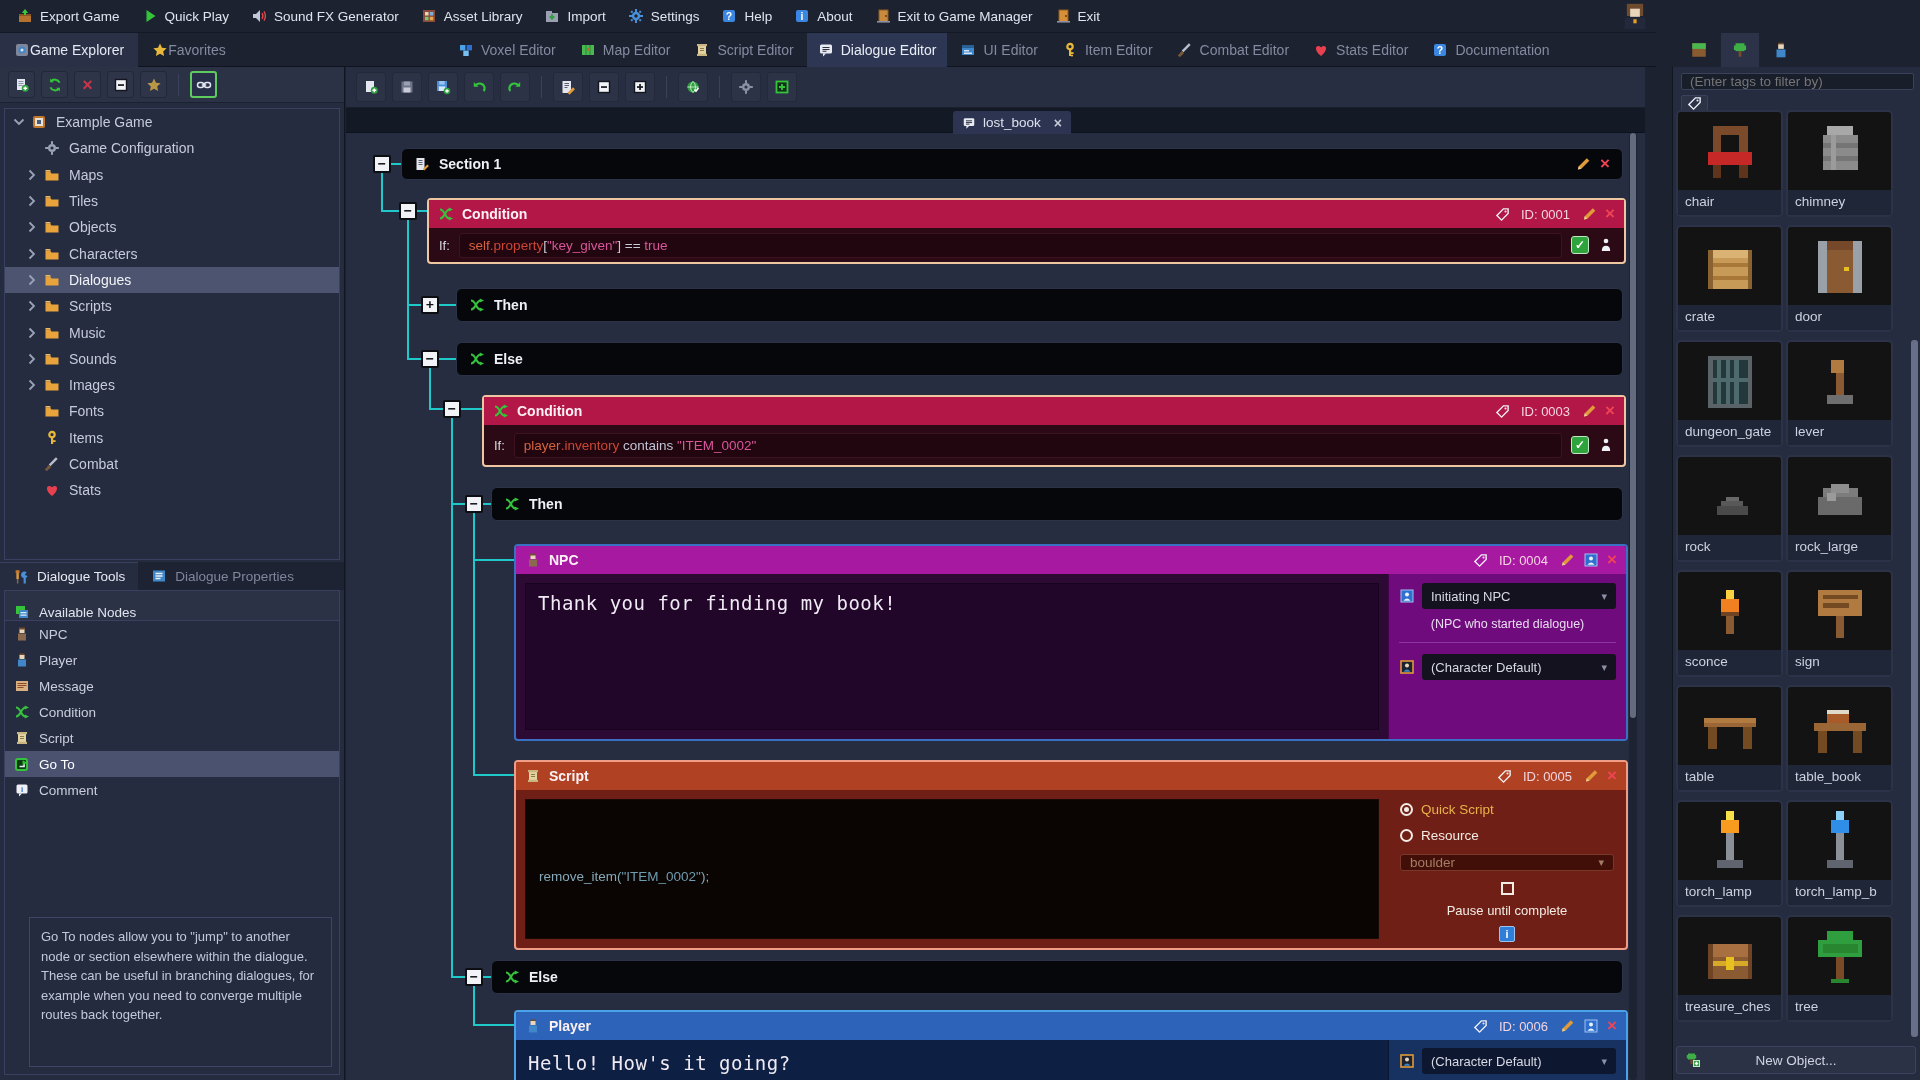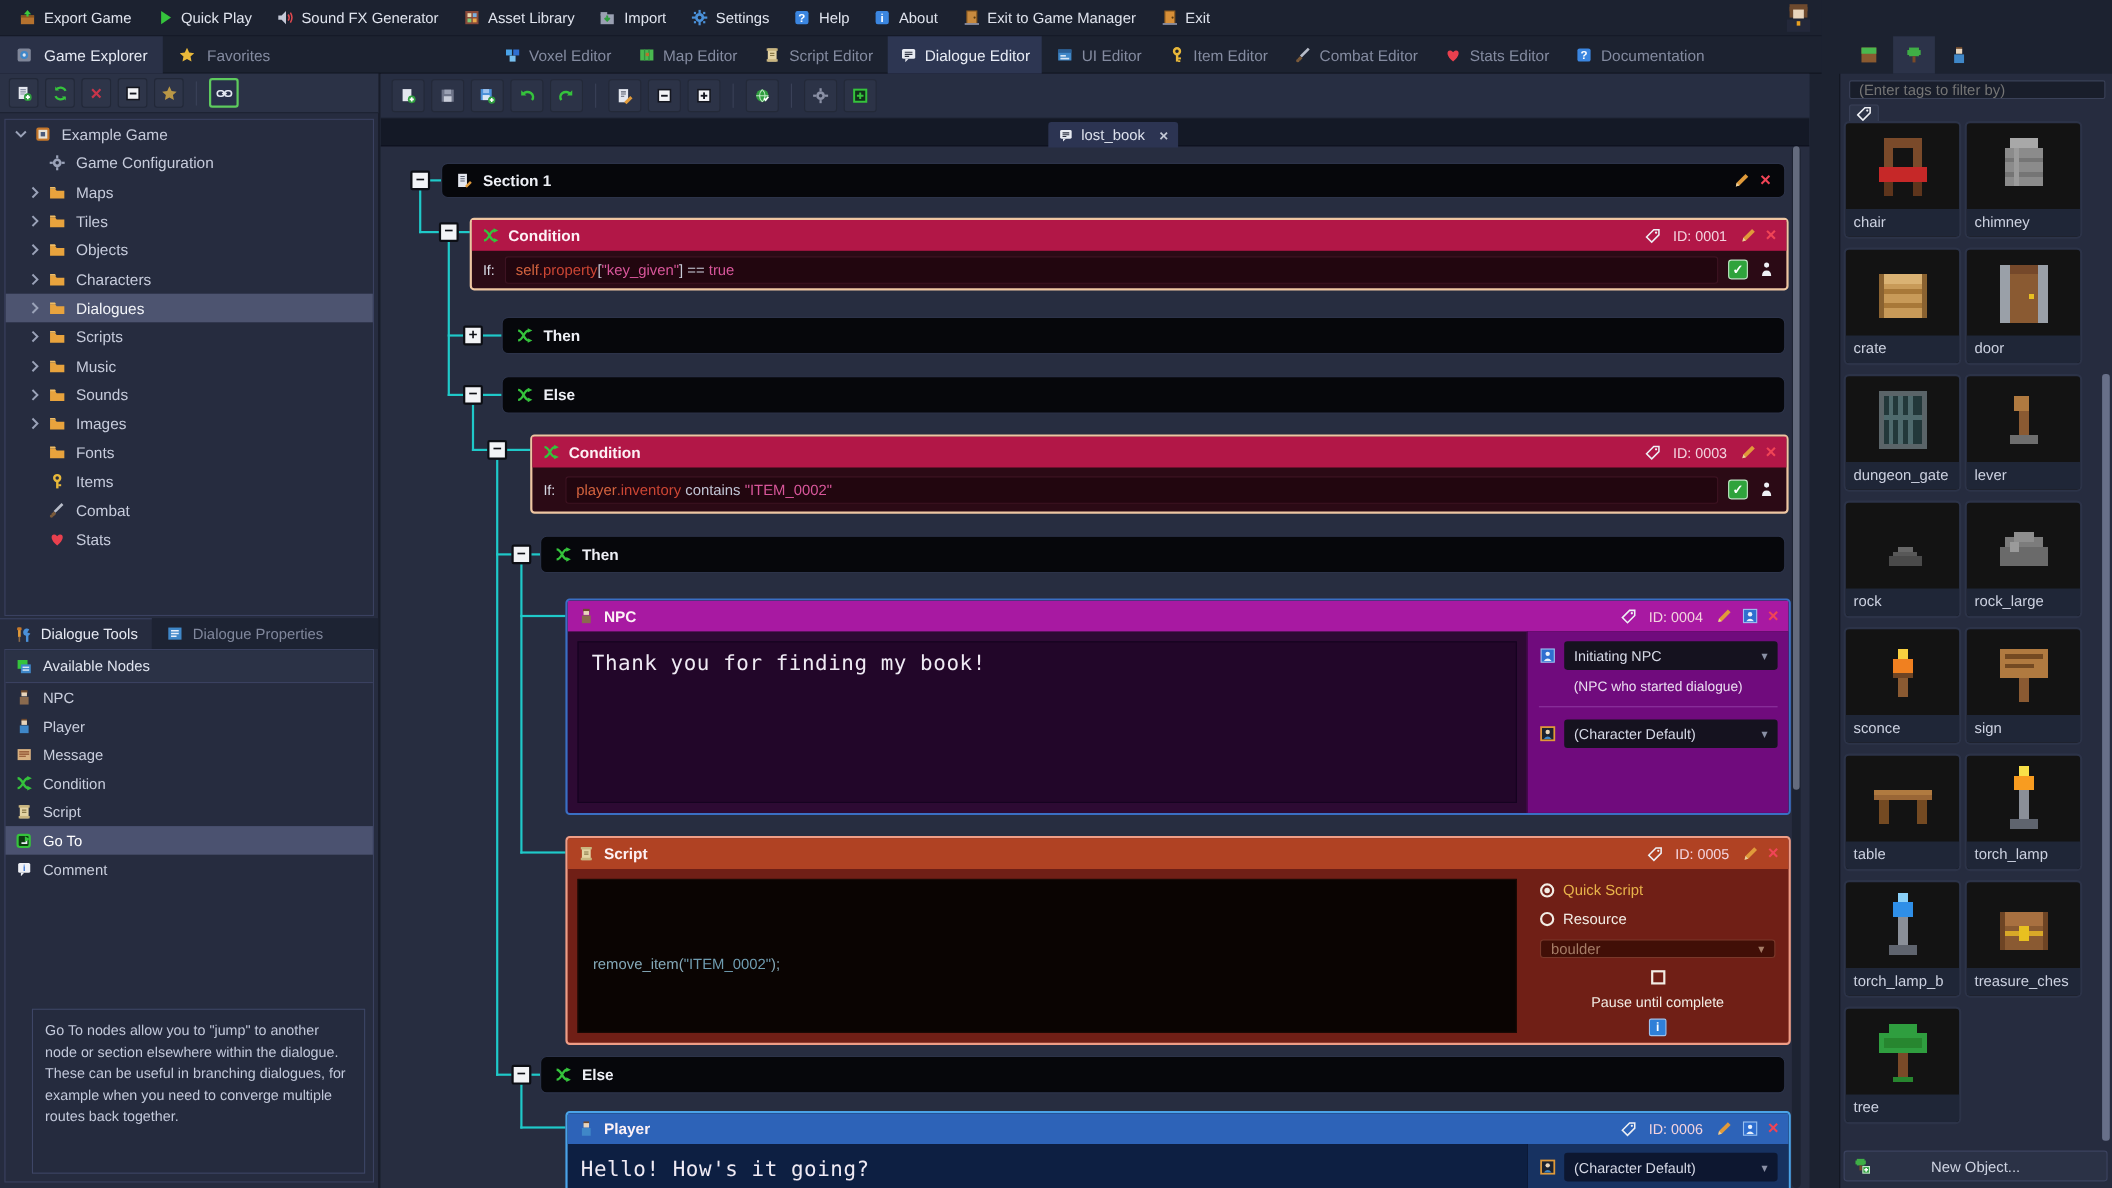--- a/index.html
+++ b/index.html
@@ -14,21 +14,21 @@
   #menubar { position:absolute; top:0; left:0; right:0; height:33px; background:#1c2230;
              border-bottom:1px solid #141927; display:flex; align-items:center; padding:0 6px; }
   .mitem { display:flex; align-items:center; gap:7px; padding:0 11px; height:100%;
            font-size:13.5px; color:#e0e4ee; white-space:nowrap; }
   #avatar { position:absolute; right:8px; top:3px; }
 
   
   #tabrow { position:absolute; top:33px; left:0; right:0; height:34px; background:#1c2230;
             border-bottom:1px solid #10141f; }
   #left-tabs { position:absolute; left:0; top:0; height:34px; display:flex; }
-  .gtab { display:flex; align-items:center; gap:10px; padding:4px 14px; height:100%;
+  .gtab { display:flex; align-items:center; gap:0; padding:4px 14px; height:100%;
           font-size:14px; color:#848ba0;justify-content:center; }
   .gtab.active { background:#2a3147; color:#e4e8f2; }
   #editor-tabs { position:absolute; left:447px; top:0; height:34px; display:flex; gap:2px; }
   .etab { display:flex; align-items:center; gap:7px; padding:0 11px; font-size:14px; color:#848ba0; white-space:nowrap; }
   .etab.active { background:#2d3652; color:#e8ecf5; }
   #panel-tabs { position:absolute; left:1680px; top:0; height:34px; display:flex; gap:3px; }
   .ptab { width:38px; height:100%; display:flex; align-items:center; justify-content:center; }
   .ptab.active { background:#2c3349; }
 
   
@@ -49,21 +49,21 @@
   .tcaret.child { margin-left:19px; }
   .ticon { width:18px; height:18px; margin-left:3px; flex:none; display:flex; align-items:center; justify-content:center; }
   .tlabel { margin-left:8px; white-space:nowrap; }
 
   #tools-tabs { position:absolute; top:495px; left:0; right:0; height:28px; background:#1d2333; display:flex; }
   .ttab { display:flex; align-items:center; gap:8px; padding:0 13px; font-size:13.5px; color:#80879c; }
   .ttab.active { background:#262c3f; color:#e6e9f2; border-top:1px solid #3a4160; }
 
   #tools-box { position:absolute; left:4px; right:4px; top:523px; bottom:5px; border:1px solid #3a4160; }
   #nodes-header { height:30px; background:#2b3246; border-bottom:1px solid #3a4160; display:flex;
-                  align-items:center; gap:9px; padding:0 9px; font-size:13.5px; color:#dfe3ee; }
+                  align-items:flex-end; gap:9px; padding:0 9px; font-size:13.5px; color:#dfe3ee; }
   .nrow { height:26px; display:flex; align-items:center; gap:9px; padding:0 9px; font-size:13.5px; color:#c9cedd; }
   .nrow.sel { background:#4b5270; color:#ffffff; }
   #help-box { position:absolute; left:24px; right:7px; bottom:7px; height:150px; border:1px solid #3e4666;
               background:#252b3e; padding:9px 11px; font-size:13px; line-height:1.5; color:#c2c8da; }
 
   
   #canvas { position:absolute; left:346px; top:67px; width:1299px; height:1013px; background:#272d40; overflow:hidden; }
   #canvas-toolbar { position:absolute; top:0; left:0; right:0; height:41px; background:#272e42;
                     border-bottom:1px solid #1a1f2c; display:flex; align-items:center; padding:0 10px; gap:6px; }
   .tbtn { width:30px; height:30px; background:#2c3347; border:1px solid #232938; border-radius:3px;
@@ -1392,20 +1392,30 @@
        <svg width="70" height="70" viewBox="0 0 16 16" shape-rendering="crispEdges">
             <rect x="2" y="6" width="12" height="2" fill="#9a6636"></rect>
             <rect x="2" y="6" width="12" height="1" fill="#b07a40"></rect>
             <rect x="3" y="8" width="2" height="5" fill="#744a22"></rect>
             <rect x="11" y="8" width="2" height="5" fill="#744a22"></rect>
           </svg>
        <div class="albl">table</div>
         </div>
         <div class="card">
        <svg width="70" height="70" viewBox="0 0 16 16" shape-rendering="crispEdges">
+            <rect x="2" y="7" width="12" height="2" fill="#9a6636"></rect>
+            <rect x="3" y="9" width="2" height="5" fill="#744a22"></rect>
+            <rect x="11" y="9" width="2" height="5" fill="#744a22"></rect>
+            <rect x="5" y="4" width="5" height="3" fill="#a85a28"></rect>
+            <rect x="5" y="4" width="5" height="1" fill="#e0d8c8"></rect>
+          </svg>
+       <div class="albl">table_book</div>
+        </div>
+        <div class="card">
+       <svg width="70" height="70" viewBox="0 0 16 16" shape-rendering="crispEdges">
             <rect x="7" y="6" width="2" height="6" fill="#8a8f98"></rect>
             <rect x="5" y="12" width="6" height="2" fill="#5f646e"></rect>
             <rect x="6" y="3" width="4" height="3" fill="#f89c20"></rect>
             <rect x="7" y="1" width="2" height="2" fill="#f8e048"></rect>
           </svg>
        <div class="albl">torch_lamp</div>
         </div>
         <div class="card">
        <svg width="70" height="70" viewBox="0 0 16 16" shape-rendering="crispEdges">
             <rect x="7" y="6" width="2" height="6" fill="#8a8f98"></rect>

